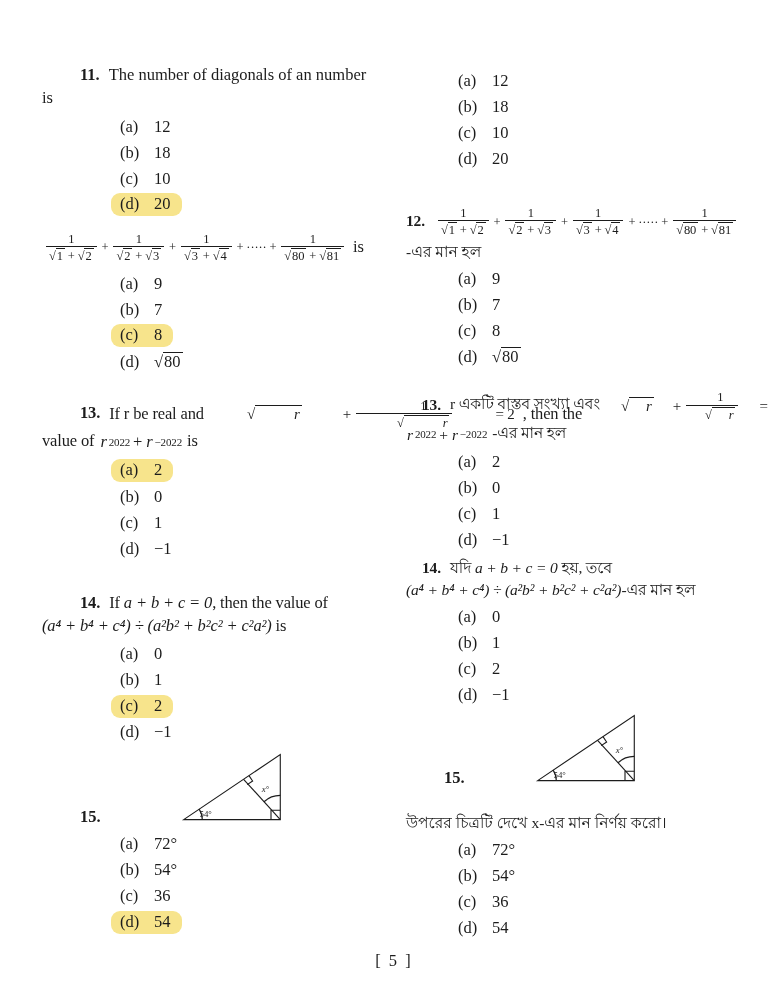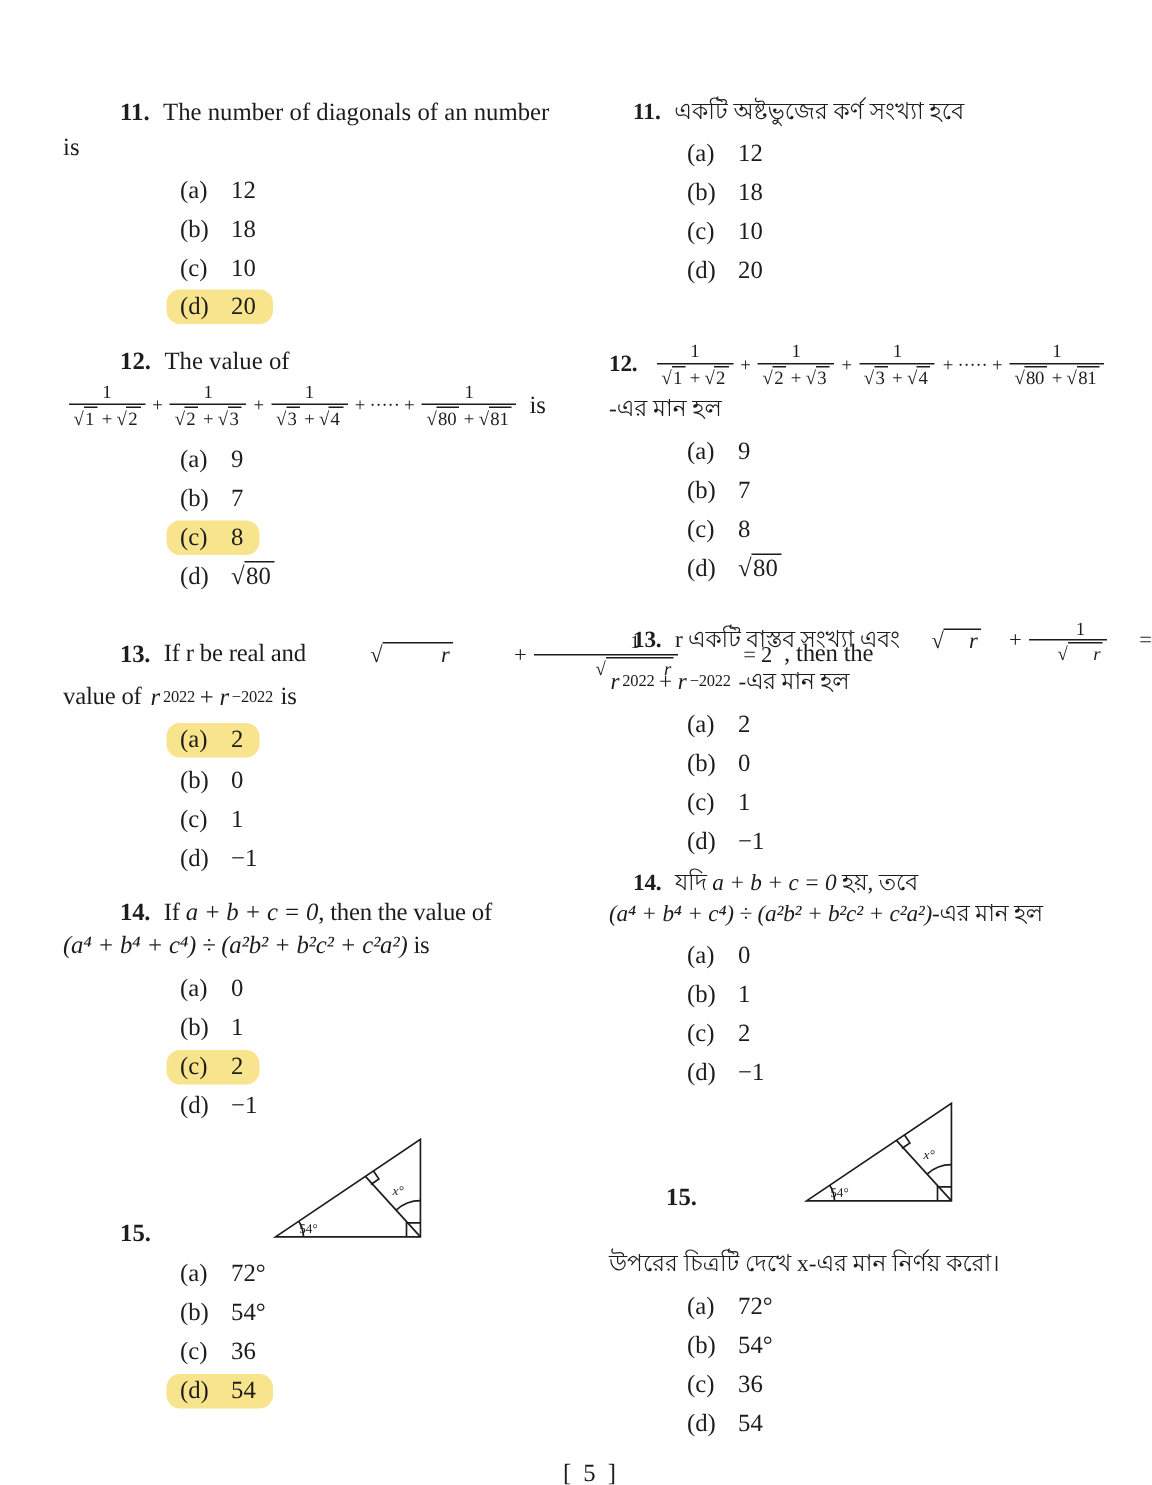--- a/index.html
+++ b/index.html
@@ -48,21 +48,21 @@
   .figrow{display:flex;align-items:flex-end;}
   .figrow .qno{margin-left:38px;}
   .tri{margin-left:66px;margin-top:-6px;}
   .col-bn .tri{margin-left:56px;}
   .ln{stroke:#1c1c1c;stroke-width:1.2;fill:none;}
   .flabel{font-family:"Liberation Serif","DejaVu Serif",serif;font-size:9.5px;fill:#1c1c1c;}
   .caption{margin-top:24px;}
   
   .col-en .q12{margin-top:12px;}
   .col-en .q13{margin-top:24px;}
-  .col-en .q14{margin-top:12px;}
+  .col-en .q14{margin-top:30px;}
   .col-en .q15{margin-top:10px;}
   .col-bn .q12{margin-top:32px;}
   .col-bn .q13{margin-top:20px;font-family:Liberation Serif, serif;}
   .col-bn .q14{margin-top:4px;}
   .col-bn .q15{margin-top:8px;}
   .footer{text-align:center;margin-top:10px;letter-spacing:2px;}
 </style>
 </head>
 <body>
 
@@ -96,21 +96,20 @@
           <div class="opt">
               <span class="optin hl">
                 <span class="olet">(d)</span>
                 <span class="oval">20</span>
               </span>
             </div>
         </div>
       </section>
 
       <section class="q q12">
-        <p class="qline indent"><b class="qno">12.</b><span>The value of</span></p>
         <p class="qline nowrap"><span class="formula fser">
               <span class="mfrac">
                 <span class="mnum"><span class="mop">1</span></span>
                 <span class="mden">
                   <span class="msqrt">
                     <span class="rsign">√</span>
                     <span class="rbody">1</span>
                   </span>
                   <span class="mop">+</span>
                   <span class="msqrt">
@@ -321,21 +320,20 @@
                 <span class="oval">54</span>
               </span>
             </div>
         </div>
       </section>
     </div>
 
     <div class="col col-bn">
 
       <section class="q q11">
-        <p class="qline indent-sm"><b class="qno">11.</b><span>একটি অষ্টভুজের কর্ণ সংখ্যা হবে</span></p>
         <div class="opts">
           <div class="opt">
               <span class="optin">
                 <span class="olet">(a)</span>
                 <span class="oval">12</span>
               </span>
             </div>
           <div class="opt">
               <span class="optin">
                 <span class="olet">(b)</span>

